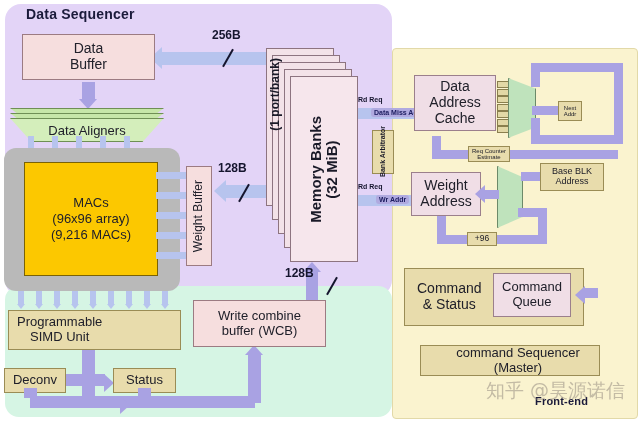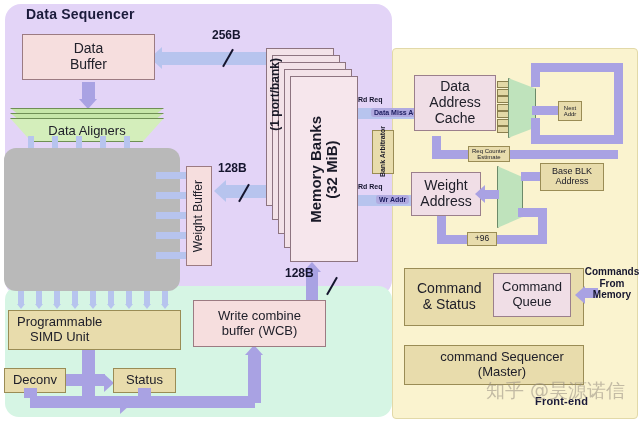--- a/index.html
+++ b/index.html
@@ -72,21 +72,21 @@
   
   #dac{left:414px;top:75px;width:82px;height:56px;font-size:14px;}
   #waddr{left:411px;top:172px;width:70px;height:44px;font-size:14px;}
   #basblk{left:540px;top:163px;width:64px;height:28px;font-size:9px;}
   #plus96{left:467px;top:232px;width:30px;height:14px;font-size:8.5px;}
   #nextaddr{left:558px;top:101px;width:24px;height:20px;font-size:6px;}
   #reqcnt{left:468px;top:146px;width:42px;height:16px;font-size:6px;}
   #cmdstat{left:404px;top:268px;width:180px;height:58px;font-size:14px;
            justify-content:flex-start;padding-left:12px;}
   #cmdq{left:493px;top:273px;width:78px;height:44px;font-size:13px;}
-  #cmdseq{left:404px;top:345px;width:180px;height:40px;font-size:13px;padding-left:16px;}
+  #cmdseq{left:420px;top:345px;width:180px;height:31px;font-size:13px;padding-left:16px;}
   #bankarb{left:372px;top:130px;width:22px;height:44px;font-size:7px;
            background:#e8dcac;border:1px solid #9a8c55;}
   
   .mux{position:absolute;background:#bfe3bc;border:1px solid #6c8a69;}
   #mux1{left:508px;top:78px;width:26px;height:58px;
         clip-path:polygon(0 0,100% 18%,100% 82%,0 100%);}
   #mux2{left:497px;top:166px;width:24px;height:60px;
         clip-path:polygon(0 0,100% 18%,100% 82%,0 100%);}
   
   #regfile{position:absolute;left:497px;top:81px;width:18px;height:52px;
@@ -157,20 +157,25 @@
       <div class="sm-dn" style="left:51px;top:149px;"></div>
     <div class="bus-lt" style="left:76px;top:136px;width:6px;height:14px;"></div>
       <div class="sm-dn" style="left:75px;top:149px;"></div>
     <div class="bus-lt" style="left:100px;top:136px;width:6px;height:14px;"></div>
       <div class="sm-dn" style="left:99px;top:149px;"></div>
     <div class="bus-lt" style="left:124px;top:136px;width:6px;height:14px;"></div>
       <div class="sm-dn" style="left:123px;top:149px;"></div>
   </div>
 
   <div id="mac-shell"></div>
+  <div id="mac-core">
+    <span style="white-space:pre-line">MACs
+(96x96 array)
+(9,216 MACs)</span>
+  </div>
 
   <div>
     <div class="bus-lt" style="left:156px;top:172px;width:30px;height:7px;"></div>
     <div class="bus-lt" style="left:156px;top:192px;width:30px;height:7px;"></div>
     <div class="bus-lt" style="left:156px;top:212px;width:30px;height:7px;"></div>
     <div class="bus-lt" style="left:156px;top:232px;width:30px;height:7px;"></div>
     <div class="bus-lt" style="left:156px;top:252px;width:30px;height:7px;"></div>
   </div>
 
   <div>
@@ -326,23 +331,20 @@
   <div class="box tanbox" id="cmdstat">
     <span style="white-space:pre-line">Command
 &amp; Status</span>
   </div>
   <div class="box mauve" id="cmdq">
     <span style="white-space:pre-line">Command
 Queue</span>
   </div>
   <div class="arrow-lf" style="left:575px;top:286px;"></div>
   <div class="bus" style="left:584px;top:288px;width:14px;height:10px;"></div>
-  <div class="cmdlabel" style="left:583px;top:266px;width:58px;white-space:pre-line;">Commands
-From
-Memory</div>
 
   <div class="box tanbox" id="cmdseq">
     <span style="white-space:pre-line">command Sequencer
 (Master)</span>
   </div>
 
   <div id="watermark">知乎 @昊源诺信</div>
 
 </div>
 

